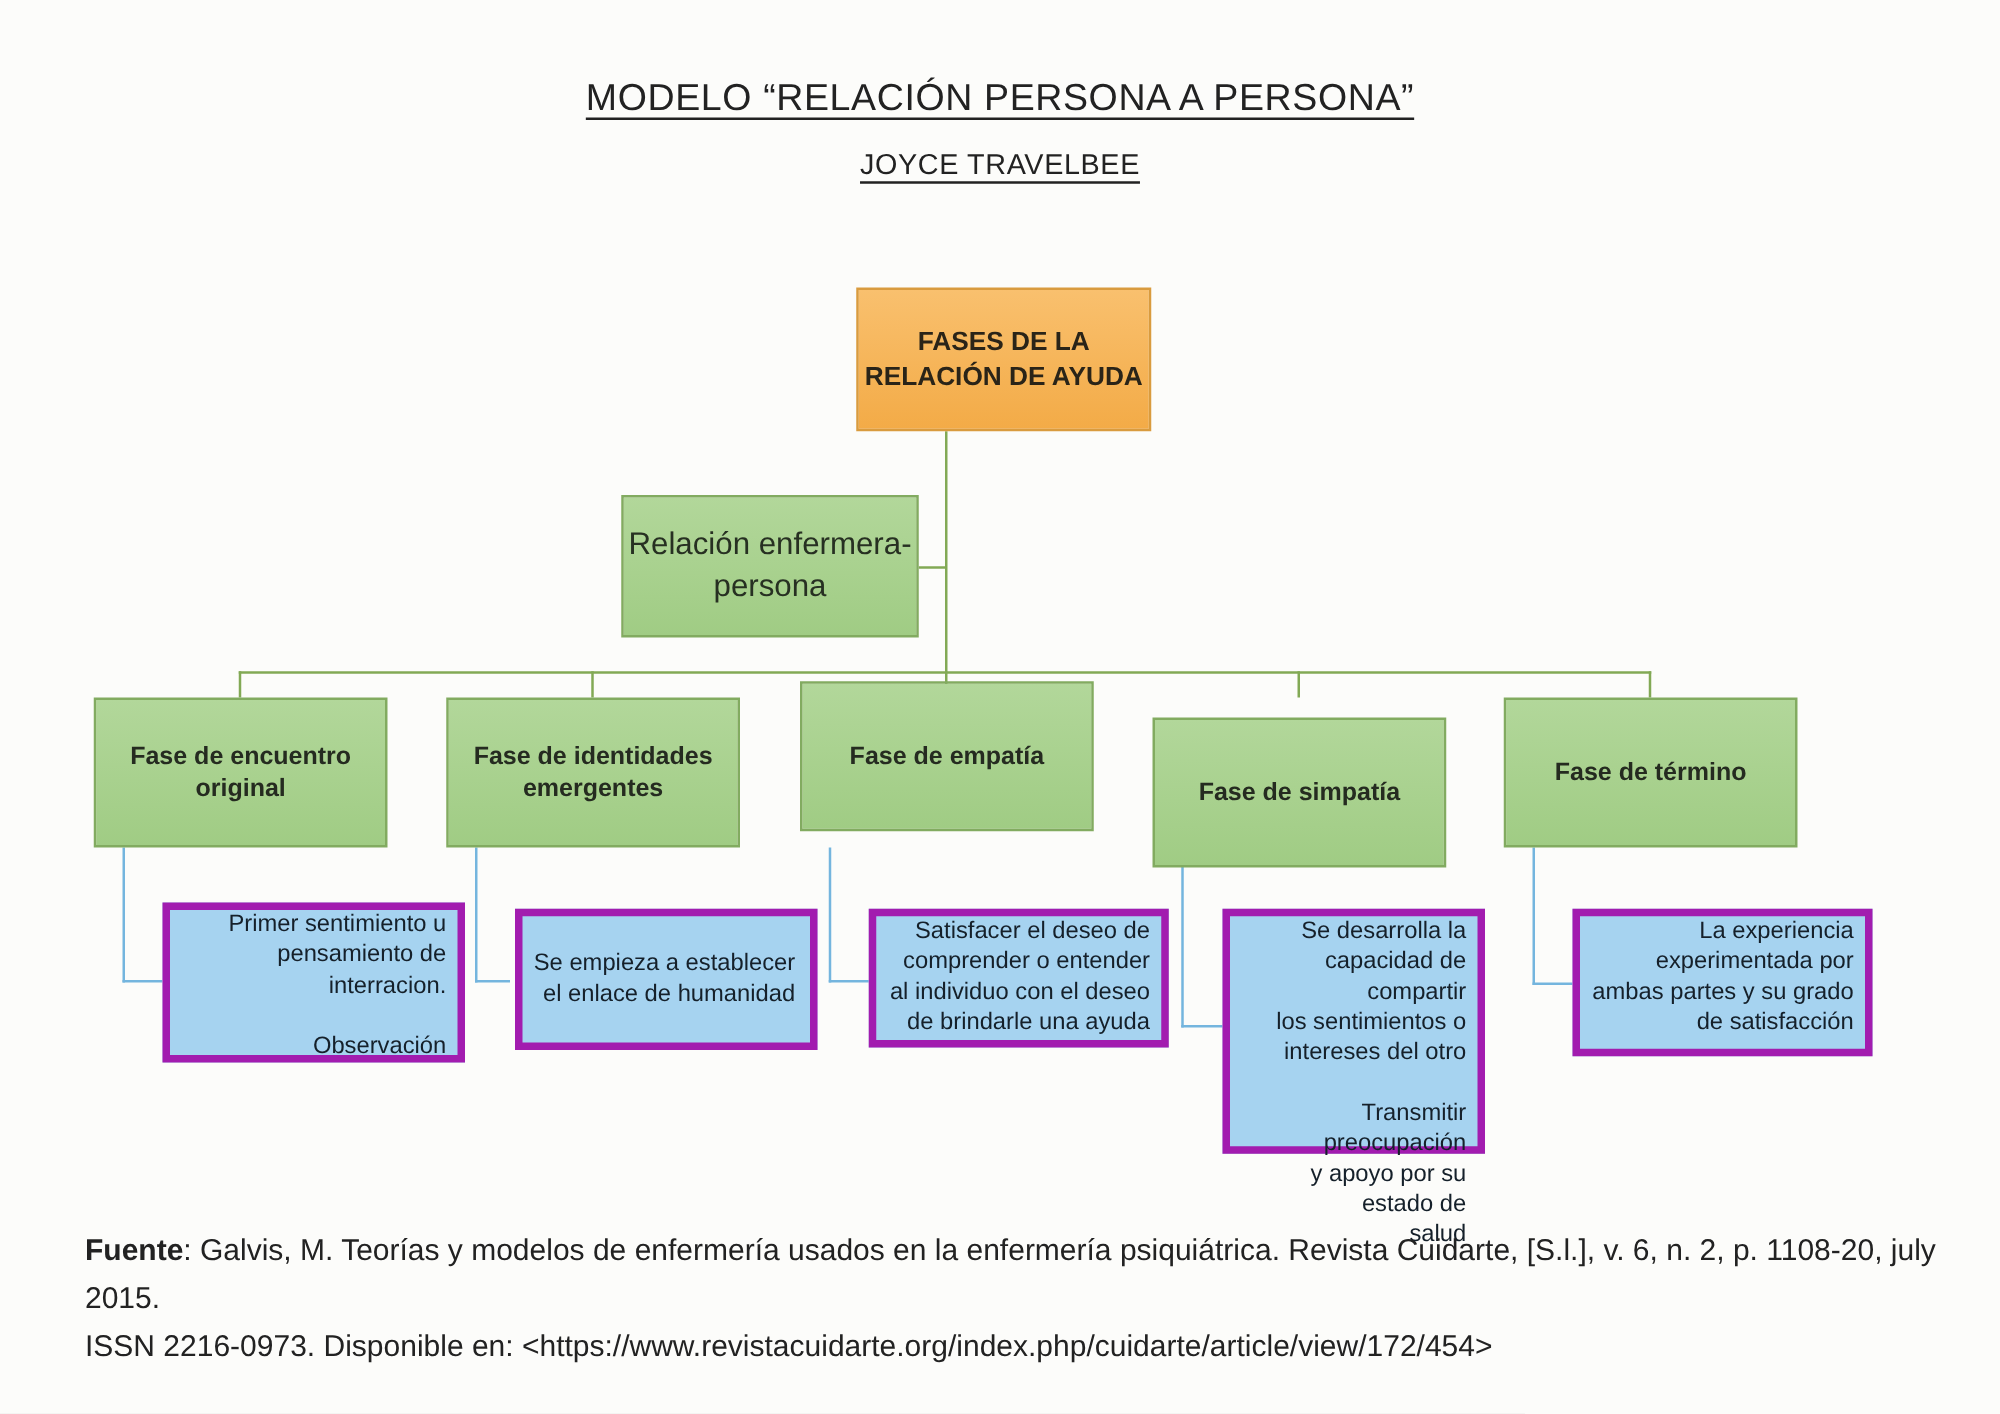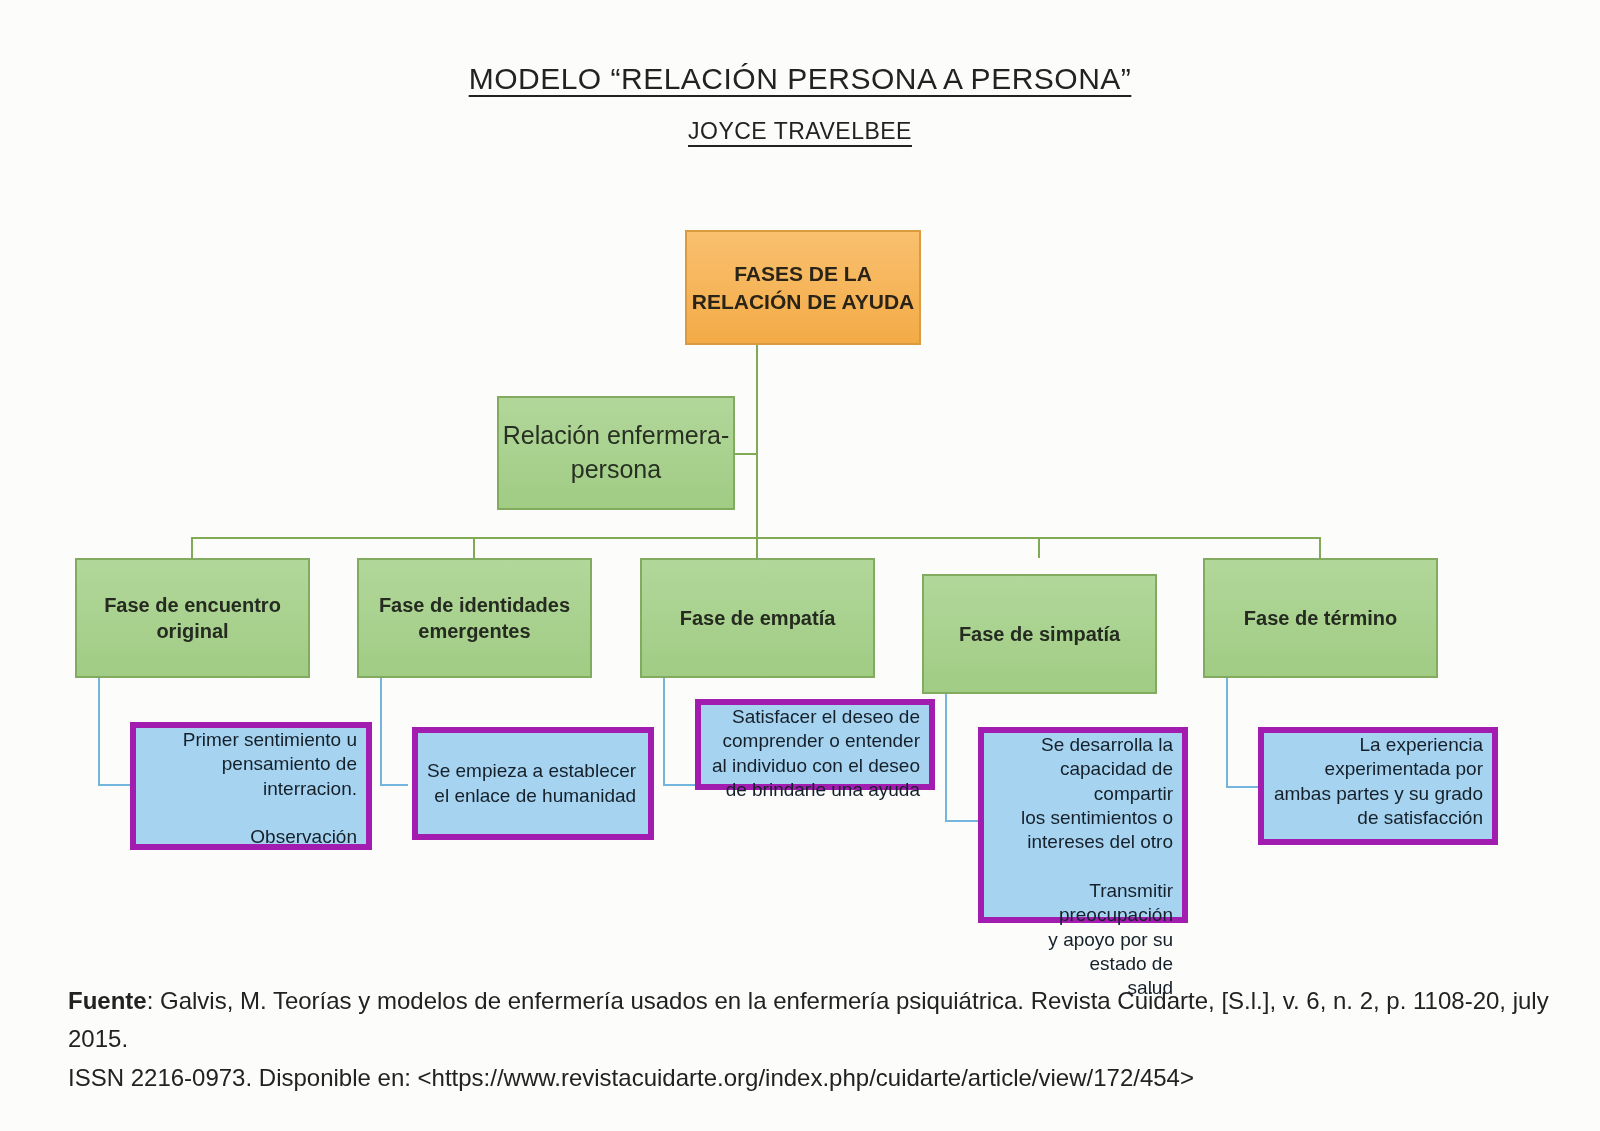--- a/index.html
+++ b/index.html
@@ -88,40 +88,40 @@
   </div>
 
   <div class="box greenbox" style="left:75px;top:558px;width:235px;height:120px;">
     <span class="prelines phaselabel">Fase de encuentro
 original</span>
   </div>
   <div class="box greenbox" style="left:357px;top:558px;width:235px;height:120px;">
     <span class="prelines phaselabel">Fase de identidades
 emergentes</span>
   </div>
-  <div class="box greenbox" style="left:640px;top:558px;width:235px;height:120px;">
+  <div class="box greenbox" style="left:640px;top:545px;width:235px;height:120px;">
     <span class="prelines phaselabel">Fase de empatía</span>
   </div>
   <div class="box greenbox" style="left:922px;top:574px;width:235px;height:120px;">
     <span class="prelines phaselabel">Fase de simpatía</span>
   </div>
   <div class="box greenbox" style="left:1203px;top:558px;width:235px;height:120px;text-align:right;">
     <span class="prelines phaselabel">Fase de término</span>
   </div>
 
   <div class="bluebox prelines" style="left:130px;top:722px;width:242px;height:128px;">Primer sentimiento u
 pensamiento de
 interracion.
 
 Observación</div>
   <div class="bluebox vcenter" style="left:412px;top:727px;width:242px;height:113px;">
     <span class="prelines">Se empieza a establecer
 el enlace de humanidad</span>
   </div>
-  <div class="bluebox prelines" style="left:695px;top:699px;width:240px;height:91px;">Satisfacer el deseo de
+  <div class="bluebox prelines" style="left:695px;top:727px;width:240px;height:111px;">Satisfacer el deseo de
 comprender o entender
 al individuo con el deseo
 de brindarle una ayuda</div>
   <div class="bluebox prelines" style="left:978px;top:727px;width:210px;height:196px;">Se desarrolla la
 capacidad de compartir
 los sentimientos o
 intereses del otro
 
 Transmitir preocupación
 y apoyo por su estado de

